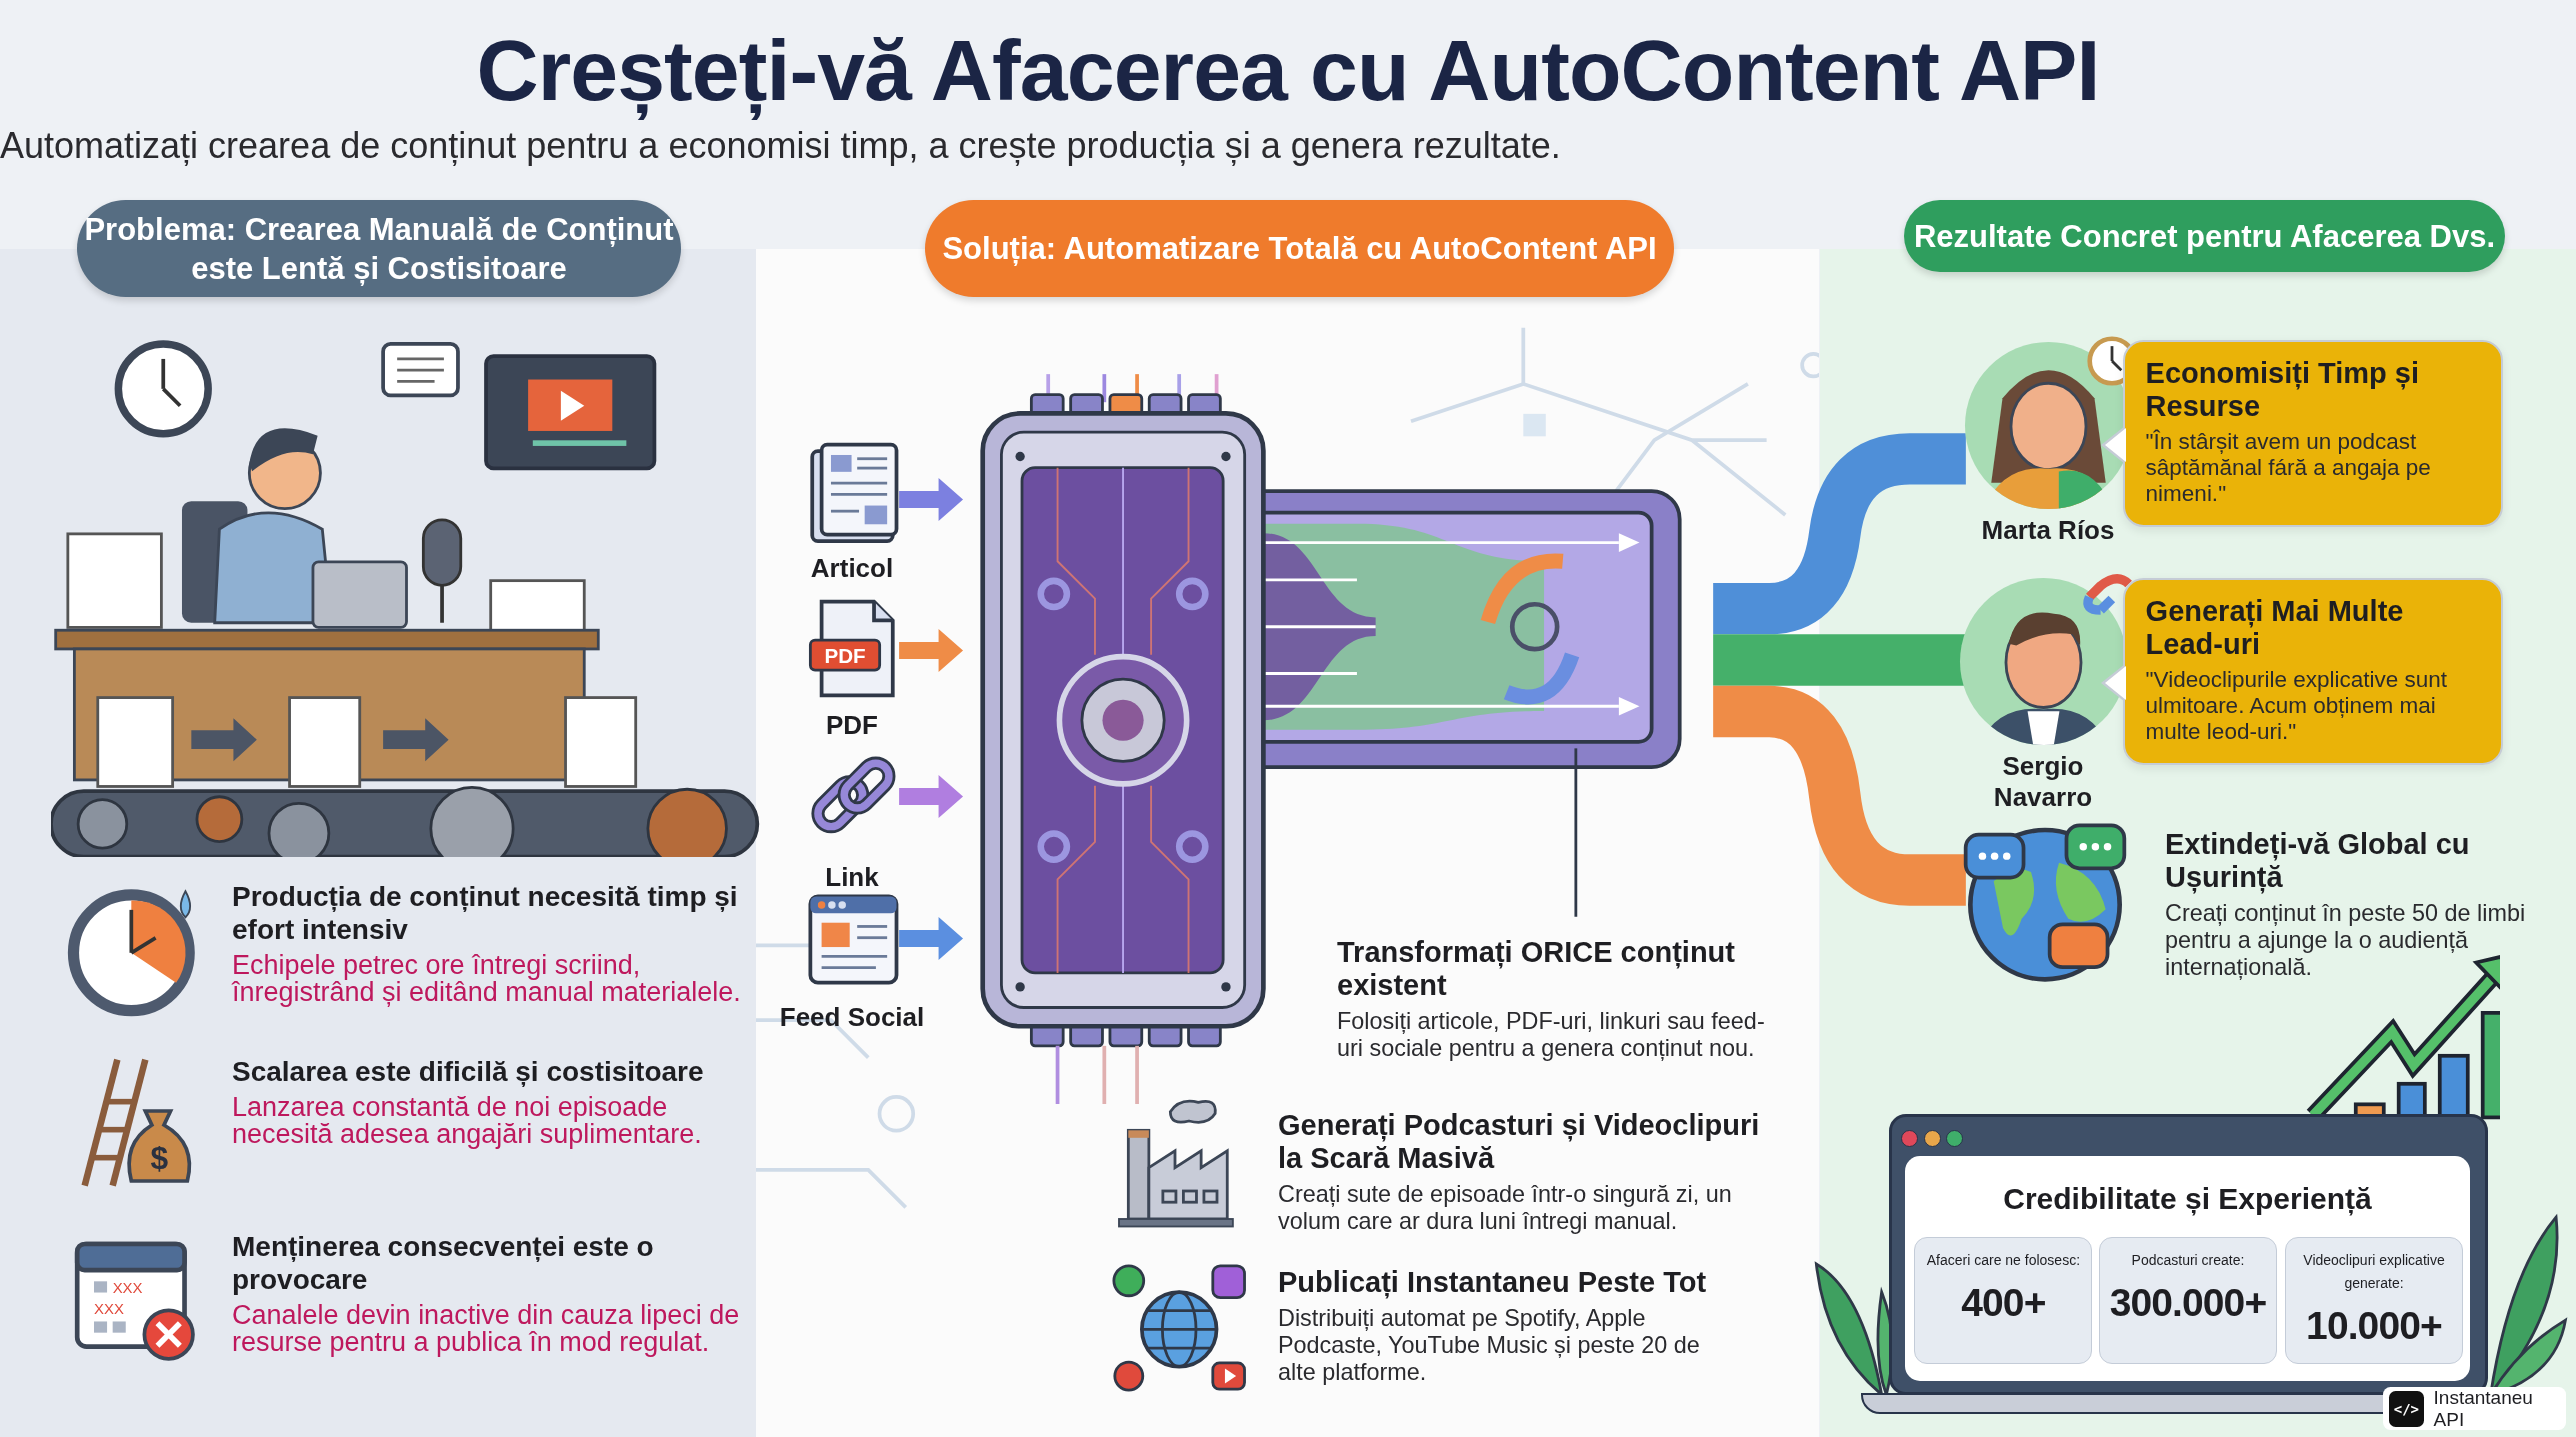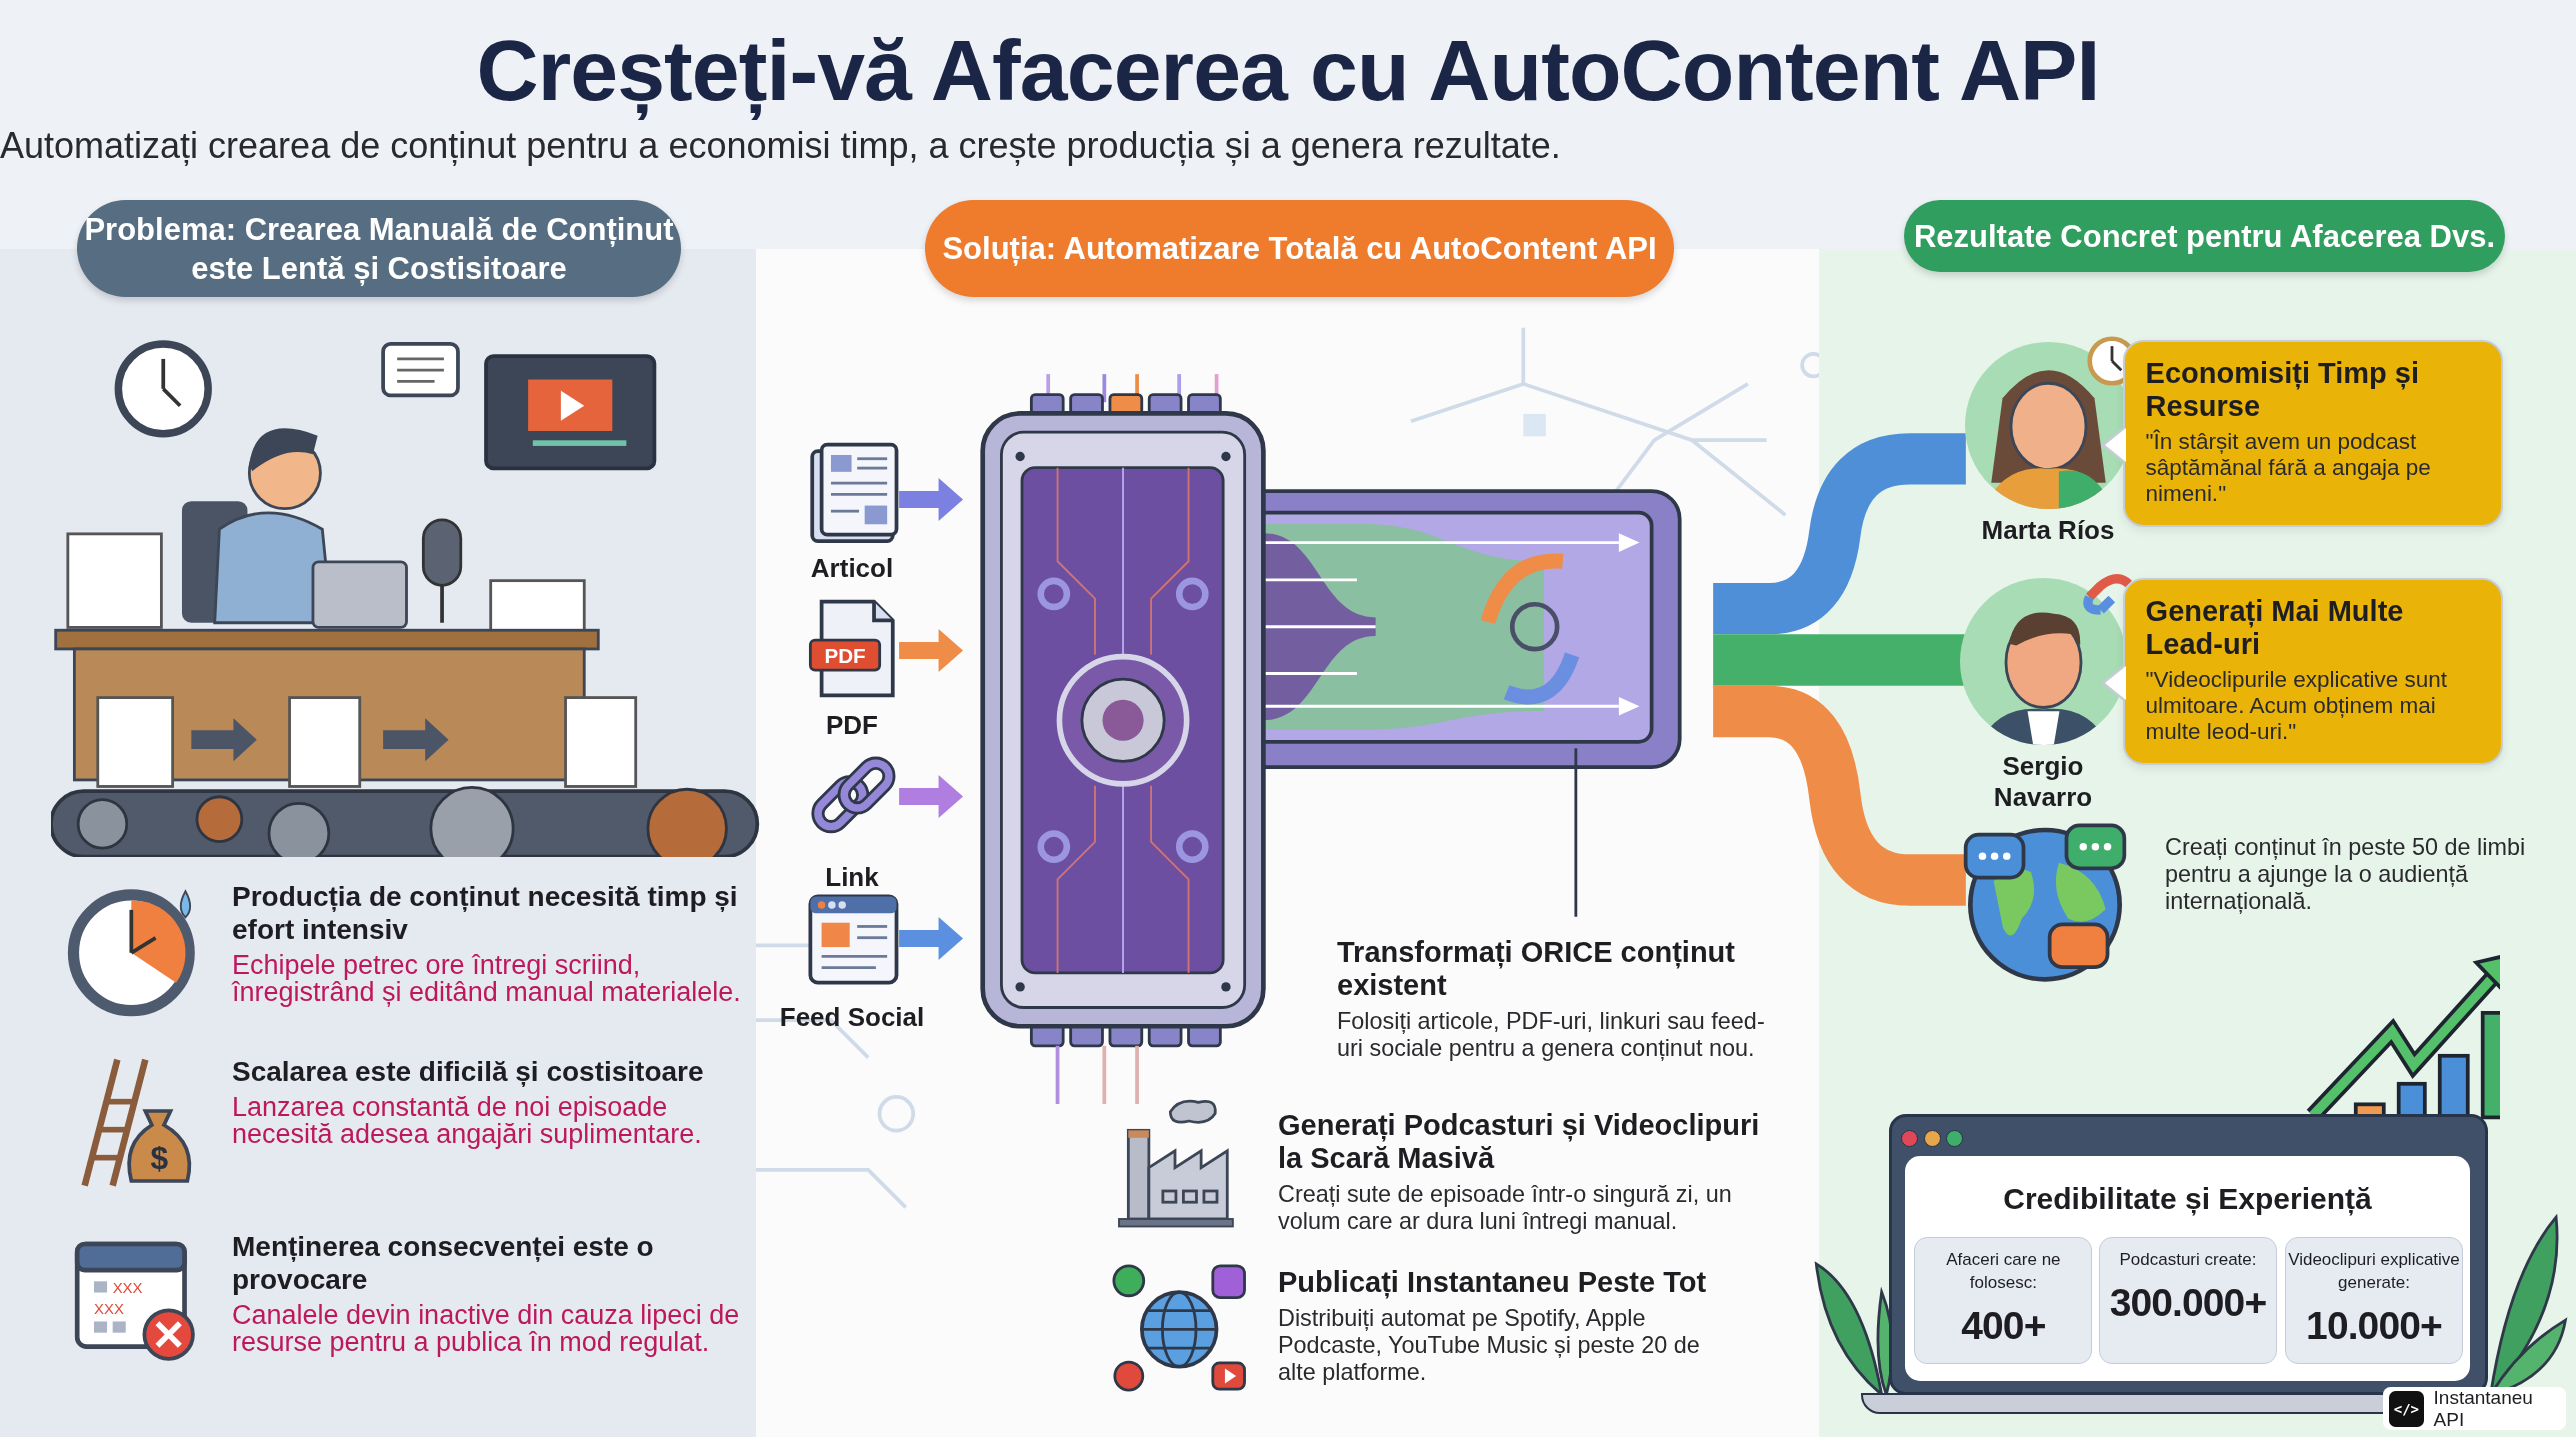--- a/index.html
+++ b/index.html
@@ -89,21 +89,21 @@
   }
   .laptop-base {
     position: absolute; left: -28px; top: 279px; width: 655px; height: 20.6px; background: #c9ced8;
     border: 2.8px solid #28344a; border-radius: 0 0 19px 19px;
   }
   .cred-title { position: absolute; left: 0; top: 26px; width: 565px; text-align: center; font-size: 30px; font-weight: 700; color: #1e1e22; }
   .stat-card {
     position: absolute; top: 81px; width: 178px; height: 127px; background: #e6ebf2;
     border: 1.9px solid #c4ccd8; border-radius: 13px; text-align: center;
   }
-  .stat-label { font-size: 17px; line-height: 22.5px; margin-top: 11.2px; color: #1e1e22; }
+  .stat-label { font-size: 14px; line-height: 22.5px; margin-top: 11.2px; color: #1e1e22; }
   .stat-value { font-size: 39px; font-weight: 700; margin-top: 9.4px; color: #1e1e22; letter-spacing: -0.9px; }
 
   
   .brand-badge {
     left: 2383px; top: 1387px; width: 183px; height: 43px; background: #fff; border-radius: 7.5px;
     display: flex; align-items: center; padding-left: 5.6px;
   }
   .brand-icon {
     width: 36px; height: 36px; background: #111; border-radius: 6.6px; color: #fff;
     font-family: "DejaVu Sans Mono", monospace; font-size: 14px; font-weight: 700;
@@ -471,20 +471,21 @@
   <rect x="118" y="10" width="62" height="46" rx="14" fill="#3fae6a" stroke="#2f3848" stroke-width="4"></rect>
   <rect x="100" y="116" width="62" height="46" rx="14" fill="#ef8040" stroke="#2f3848" stroke-width="4"></rect>
   <circle cx="28" cy="43" r="4" fill="#fff"></circle>
     <circle cx="41" cy="43" r="4" fill="#fff"></circle>
     <circle cx="54" cy="43" r="4" fill="#fff"></circle>
   <circle cx="136" cy="33" r="4" fill="#fff"></circle>
     <circle cx="149" cy="33" r="4" fill="#fff"></circle>
     <circle cx="162" cy="33" r="4" fill="#fff"></circle>
 </svg>
 <div class="sol-text" style="left: 2165px; top: 828px; width: 374px;">
+  <div class="sol-title">Extindeți-vă Global cu Ușurință</div>
   <div class="sol-desc">Creați conținut în peste 50 de limbi pentru a ajunge la o audiență internațională.</div>
 </div>
 
 <svg class="abs" style="left: 2275px; top: 955px; width: 225px; height: 168px;" viewBox="0 0 240 180">
   <rect x="86" y="160" width="30" height="14" fill="#ef9a50" stroke="#1e2430" stroke-width="4"></rect>
   <rect x="132" y="138" width="28" height="36" fill="#4a8fd8" stroke="#1e2430" stroke-width="4"></rect>
   <rect x="176" y="108" width="30" height="66" fill="#4a8fd8" stroke="#1e2430" stroke-width="4"></rect>
   <rect x="222" y="62" width="28" height="112" fill="#45b06a" stroke="#1e2430" stroke-width="4"></rect>
   <path d="M40 172 L125 82 L148 118 L238 18" stroke="#1e2430" stroke-width="18" fill="none"></path>
   <path d="M40 172 L125 82 L148 118 L238 18" stroke="#55c06a" stroke-width="10" fill="none"></path>

